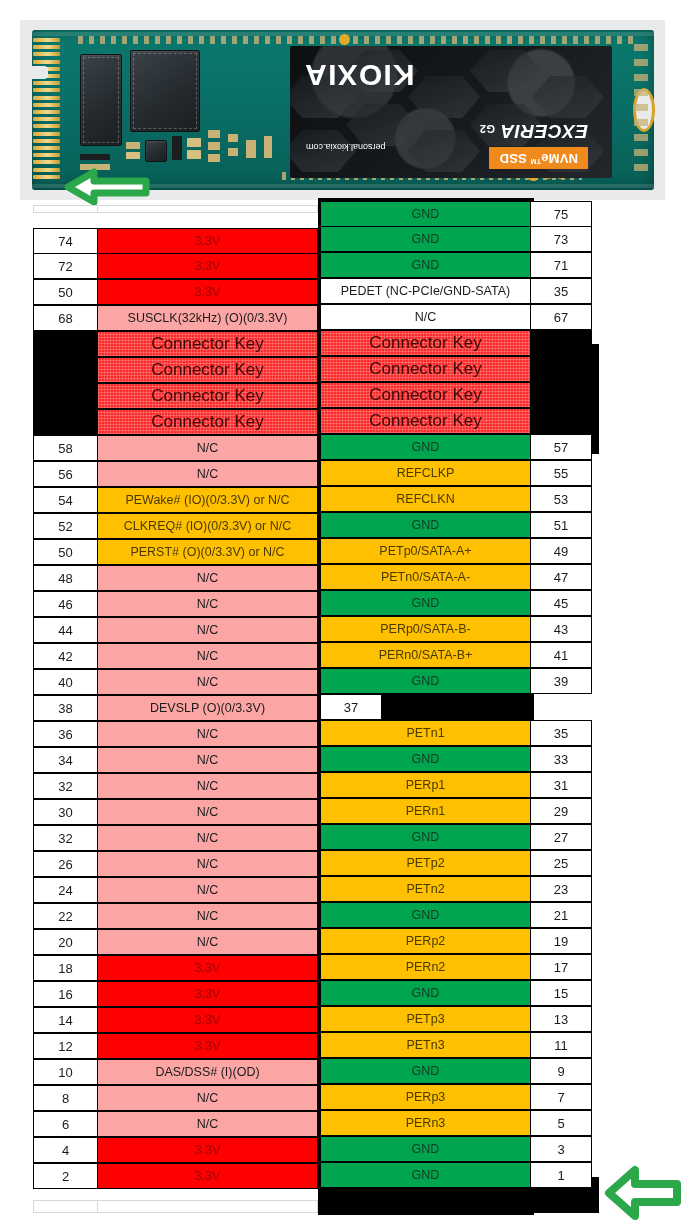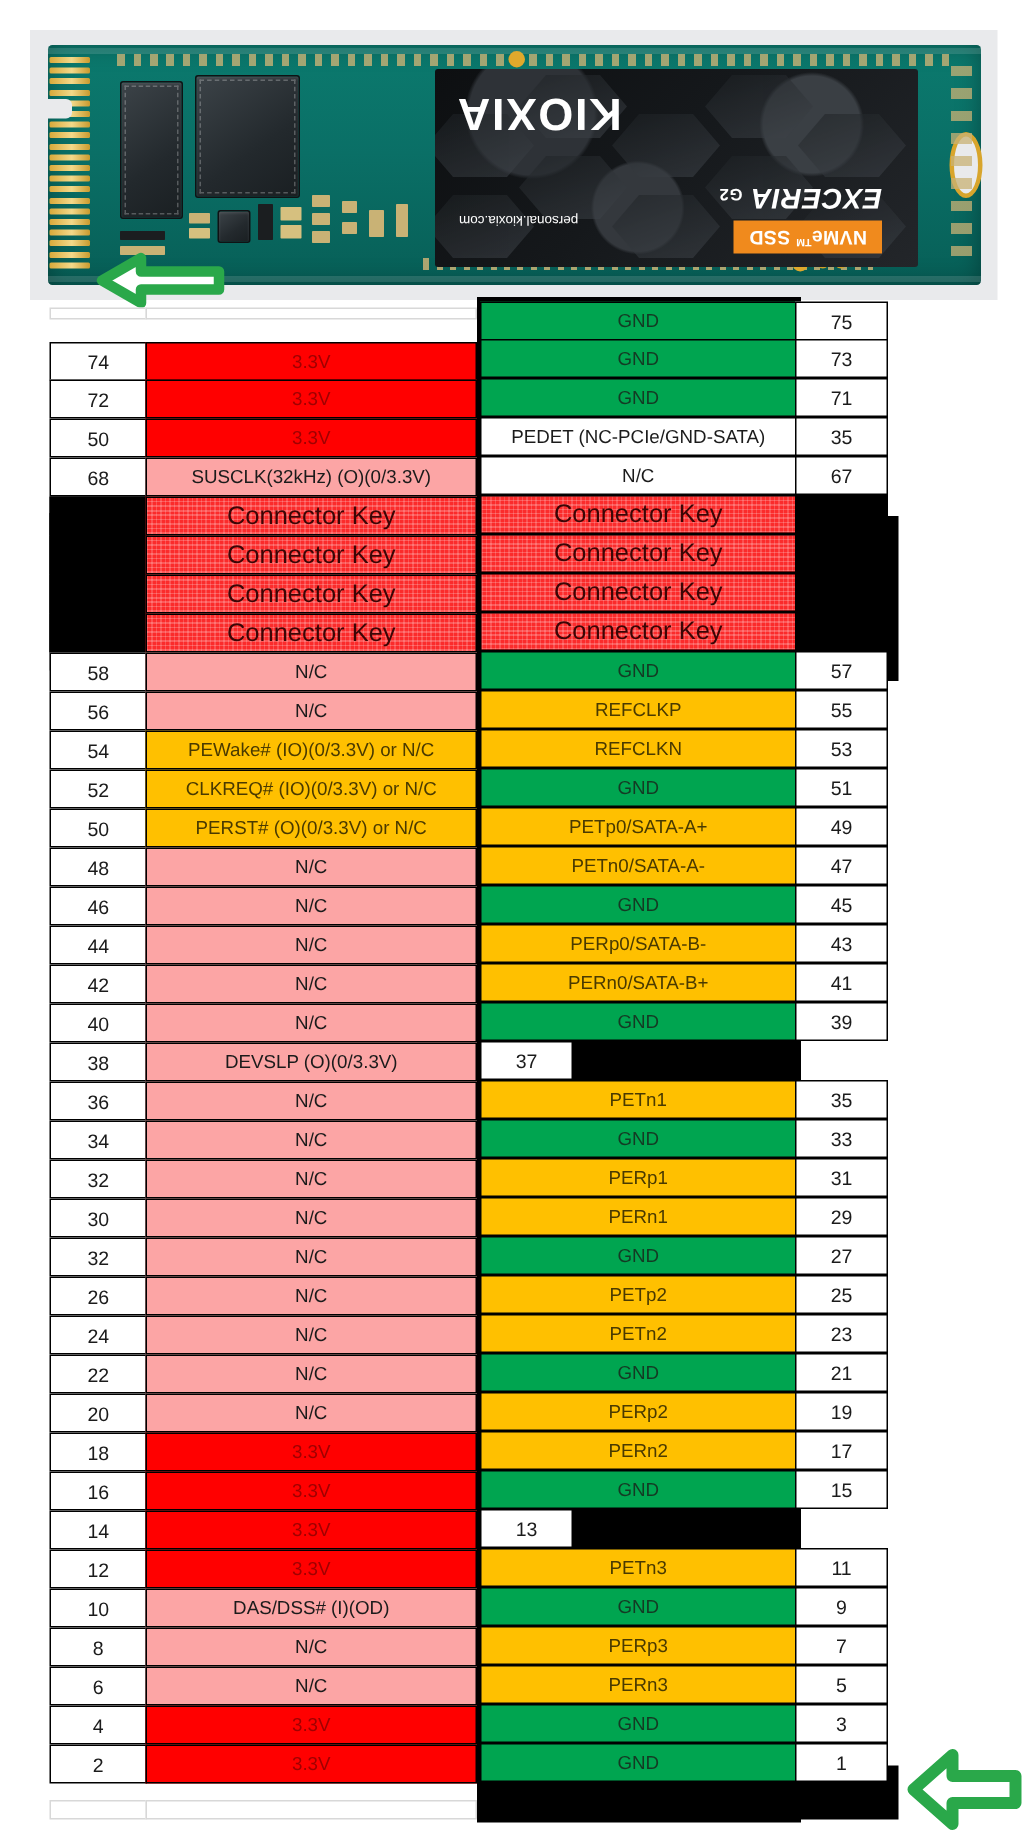--- a/index.html
+++ b/index.html
@@ -612,20 +612,21 @@
         </div>
         <div class="rrow">
           <div class="signal c-pcie">PERn2</div>
           <div class="pinnum">17</div>
         </div>
         <div class="rrow">
           <div class="signal c-gnd">GND</div>
           <div class="pinnum">15</div>
         </div>
         <div class="rrow">
+          <div class="signal c-pcie">PETp3</div>
           <div class="pinnum">13</div>
         </div>
         <div class="rrow">
           <div class="signal c-pcie">PETn3</div>
           <div class="pinnum">11</div>
         </div>
         <div class="rrow">
           <div class="signal c-gnd">GND</div>
           <div class="pinnum">9</div>
         </div>

